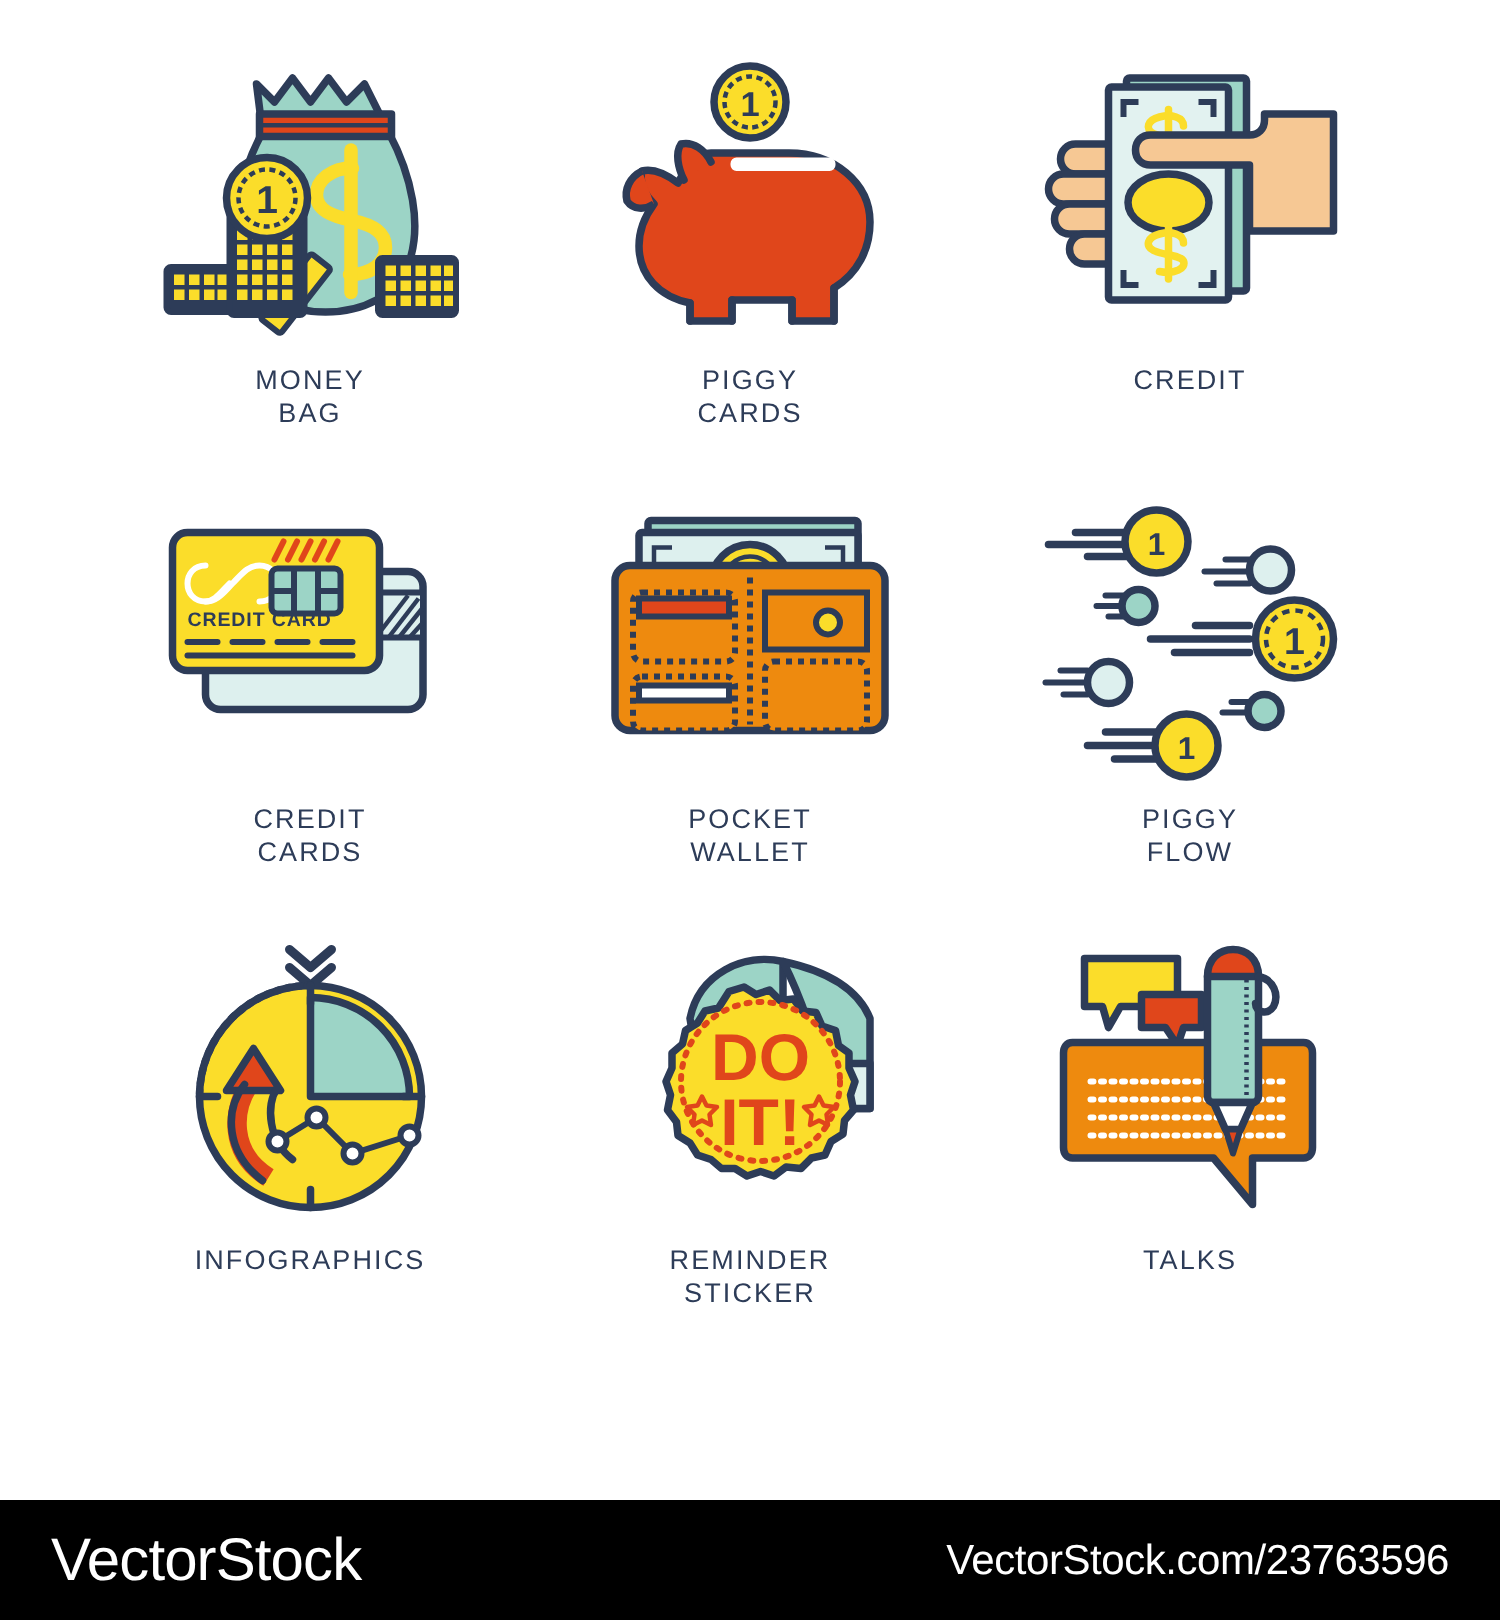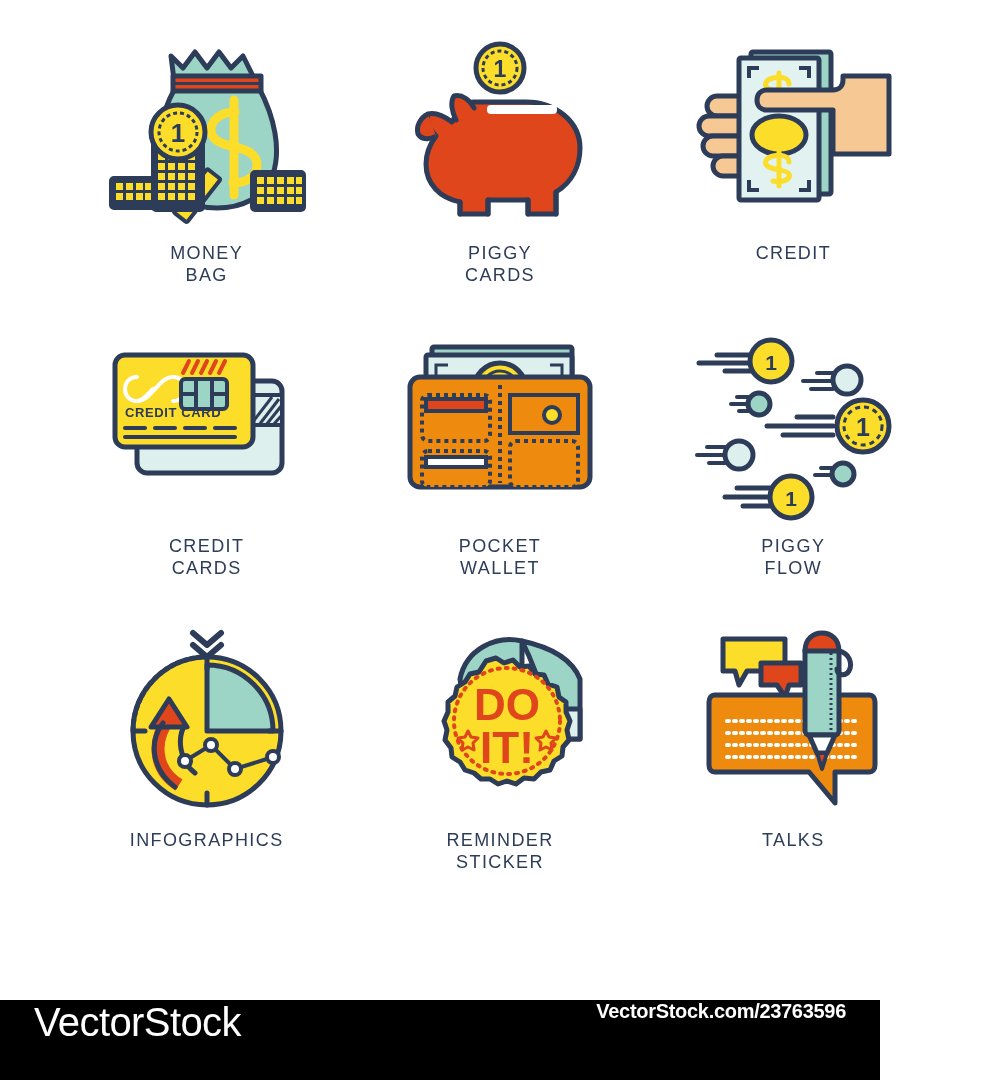--- a/index.html
+++ b/index.html
@@ -43,38 +43,38 @@
     font-size:18px;
     line-height:22px;
     letter-spacing:1.4px;
     font-weight:400;
     white-space:pre-line;
   }
   
   .footer-bar{
     position:absolute;
     left:0; bottom:0;
-    width:880px; height:80px;
+    width:1000px; height:80px;
     background:#000000;
     display:flex;
-    align-items:flex-start;
+    align-items:center;
     justify-content:space-between;
     padding:0 34px;
   }
   .brand-name{
     color:#ffffff;
     font-size:40px;
     letter-spacing:-0.6px;
     font-weight:400;
   }
   .brand-url{
     color:#ffffff;
-    font-size:20px;
+    font-size:28px;
     letter-spacing:-0.3px;
-    font-weight:700;
+    font-weight:400;
   }
 </style>
 </head>
 <body>
 
 <div id="page">
 
   <div class="icon-grid">
 
     <div class="icon-cell">

